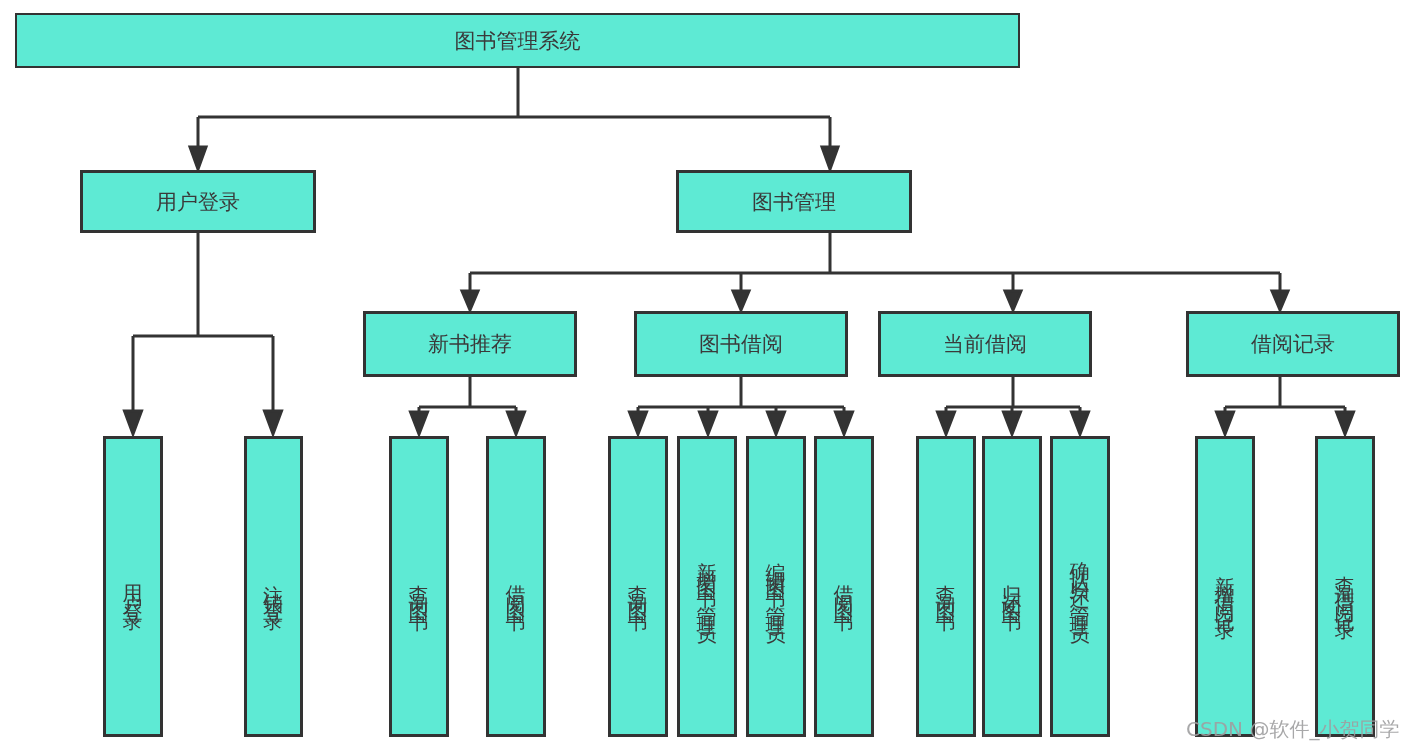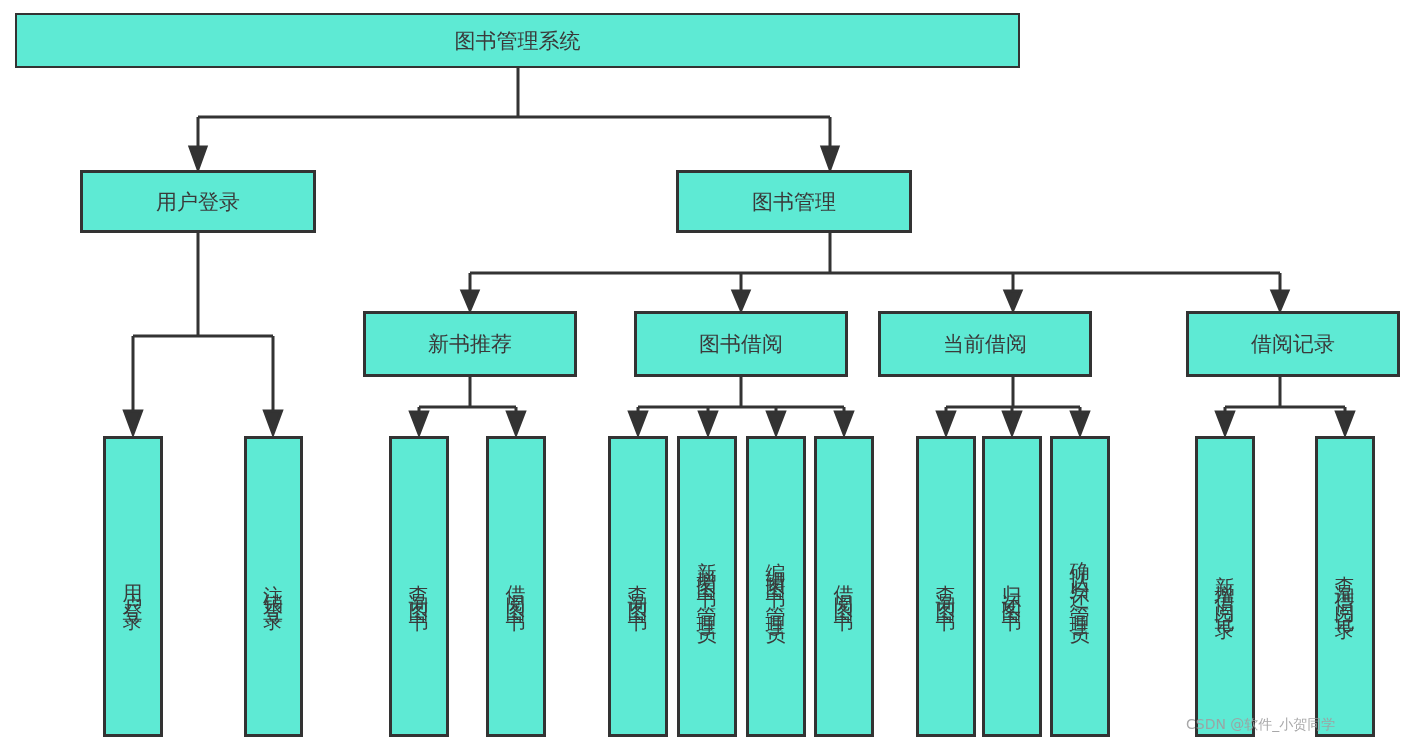--- a/index.html
+++ b/index.html
@@ -46,21 +46,21 @@
     text-orientation: mixed;
     font-size: 20px;
     letter-spacing: 9px;
     line-height: 1;
     white-space: nowrap;
   }
   .watermark {
     position: absolute;
     left: 1186px;
     top: 716px;
-    font-size: 14px;
+    font-size: 20px;
     color: rgba(158, 158, 160, 0.9);
     white-space: nowrap;
     z-index: 3;
   }
 </style>
 </head>
 <body>
 
 <div class="canvas">
 

